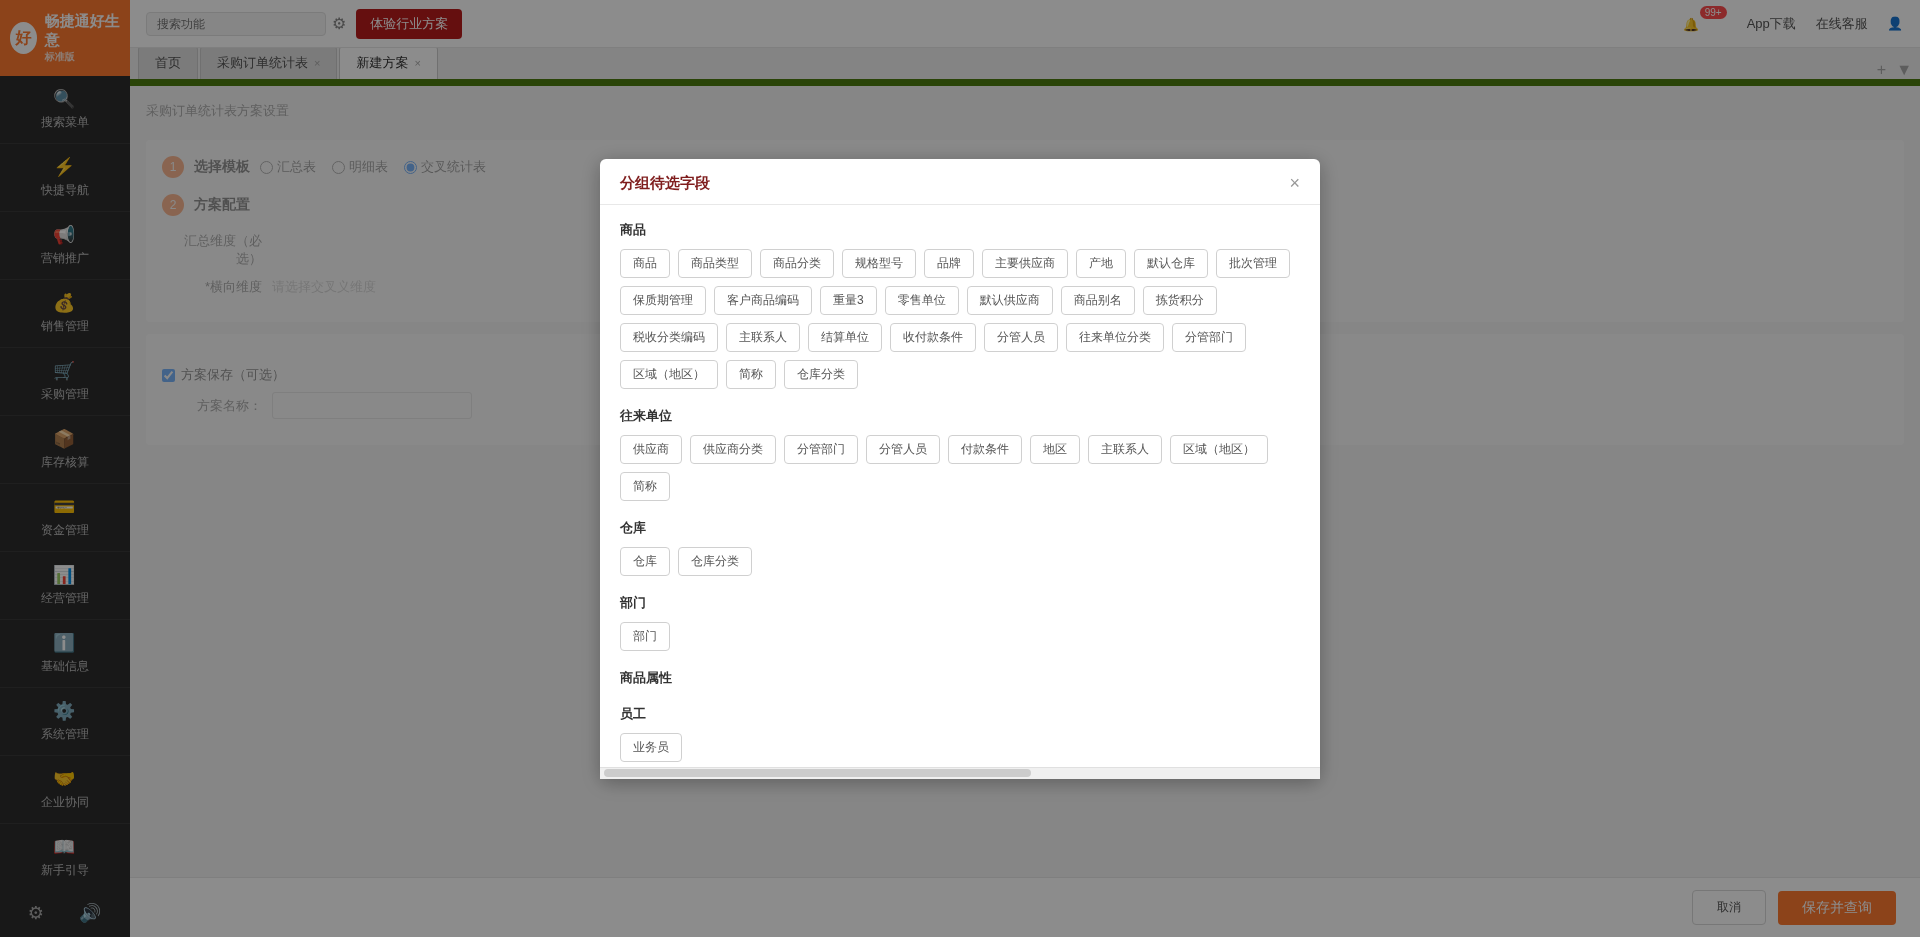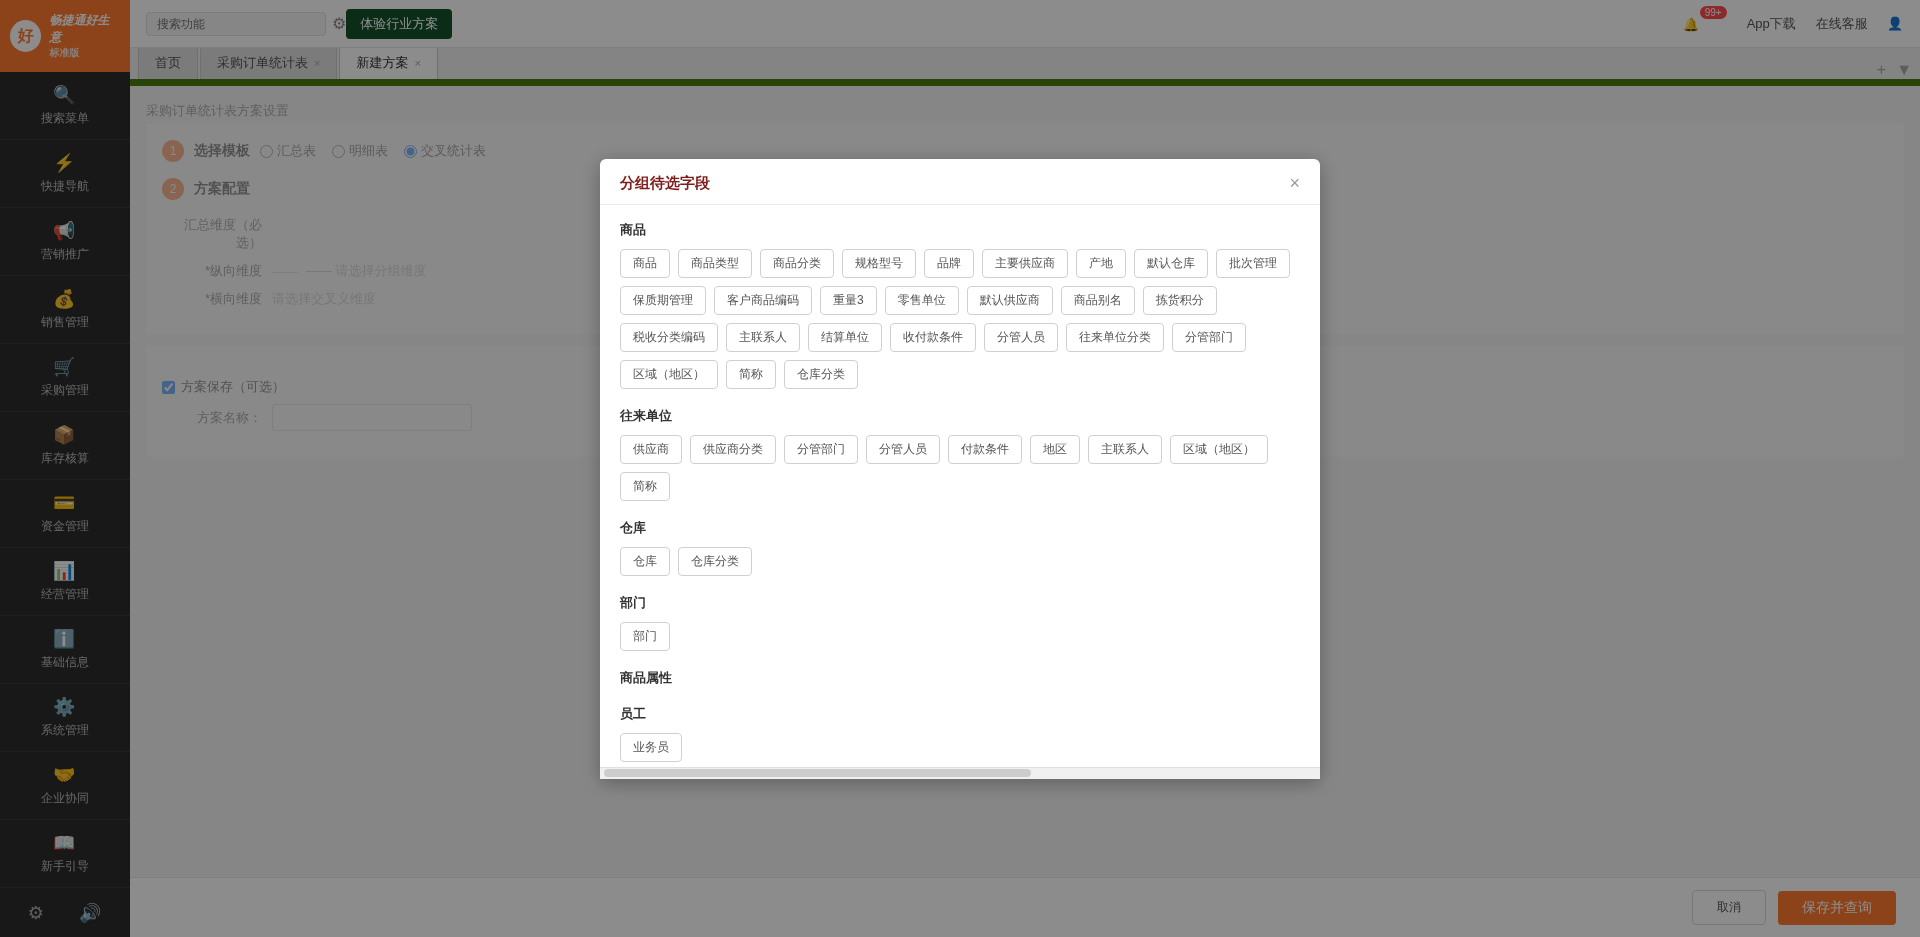--- a/index.html
+++ b/index.html
@@ -21,21 +21,21 @@
     .sidebar-item-icon { font-size: 18px; }
 
     
     .topbar {
       position: fixed; left: 130px; top: 0; right: 0; height: 48px; background: white; display: flex; align-items: center; padding: 0 16px; border-bottom: 1px solid #e8e8e8; z-index: 100;
     }
     .topbar-search {
       background: #f5f5f5; border: 1px solid #e0e0e0; border-radius: 4px; padding: 4px 10px; width: 180px; font-size: 12px; color: #999;
     }
     .topbar-btn-industry {
-      background: #14532d; color: white; border: none; border-radius: 4px; padding: 6px 14px; cursor: pointer; font-size: 13px; 
+      background: #b91c1c; color: white; border: none; border-radius: 4px; padding: 6px 14px; cursor: pointer; font-size: 13px; margin-left: 10px;
     }
     .topbar-right {
       margin-left: auto; display: flex; align-items: center; gap: 20px; color: #555; font-size: 13px;
     }
     .topbar-badge {
       background: #ff4d4f; color: white; border-radius: 10px; font-size: 10px; padding: 1px 5px; position: relative; top: -8px;
     }
     .topbar-gear { font-size: 16px; color: #888; cursor: pointer; margin-left: 6px; }
 
     
@@ -45,21 +45,21 @@
     .tab {
       padding: 7px 16px; background: #e0e0e0; border: 1px solid #ccc; border-bottom: none; border-radius: 4px 4px 0 0; cursor: pointer; font-size: 13px; color: #555; margin-right: 2px; display: flex; align-items: center; gap: 6px;
     }
     .tab.active { background: white; color: #333; font-weight: 500; }
     .tab-close { color: #aaa; font-size: 11px; cursor: pointer; }
 
     
     .main {
       position: fixed; left: 130px; top: 86px; right: 0; bottom: 0; background: #f5f5f5; padding: 16px; overflow: auto;
     }
-    .main-breadcrumb { font-size: 13px; color: #666; margin-bottom: 4px; }
+    .main-breadcrumb { font-size: 13px; color: #666; margin-bottom: 20px; }
     .main-section { background: white; border-radius: 4px; padding: 16px; margin-bottom: 12px; }
 
     
     .bottombar {
       position: fixed; left: 0; bottom: 0; width: 130px; height: 48px; background: #2d2d2d; display: flex; align-items: center; justify-content: space-around; padding: 0 10px;
     }
     .bottombar-icon { color: #aaa; font-size: 18px; cursor: pointer; }
 
     
     .overlay {
@@ -118,21 +118,21 @@
     
     .page-footer { position: fixed; bottom: 0; left: 130px; right: 0; height: 60px; background: white; border-top: 1px solid #e8e8e8; display: flex; align-items: center; justify-content: flex-end; padding: 0 24px; gap: 12px; z-index: 50; }
   </style>
 </head>
 <body>
 
 <div class="sidebar">
   <div class="sidebar-logo">
     <div class="sidebar-logo-icon">好</div>
     <div>
-      <div style="font-size:12px;font-style:italic;">畅捷通好生意</div>
+      <div style="font-size:15px;">畅捷通好生意</div>
       <div style="font-size:10px;opacity:0.8;">标准版</div>
     </div>
   </div>
   <div class="sidebar-item">
     <span class="sidebar-item-icon">🔍</span>
     <span>搜索菜单</span>
   </div>
   <div class="sidebar-item">
     <span class="sidebar-item-icon">⚡</span>
     <span>快捷导航</span>
@@ -238,25 +238,20 @@
             <span>交叉统计表</span>
           </label>
       </div>
     </div>
     <div class="step-row">
       <div class="step-badge">2</div>
       <span class="step-label">方案配置</span>
     </div>
     <div class="form-row">
       <span class="form-label">汇总维度（必选）</span>
-    </div>
-    <div class="form-row">
-      <span class="form-label">*纵向维度</span>
-      <span style="color:#ccc;margin-right:8px;">——</span>
-      <span style="color:#bbb;font-size:13px;">—— 请选择分组维度</span>
     </div>
     <div class="form-row">
       <span class="form-label">*横向维度</span>
       <span style="color:#bbb;font-size:13px;">请选择交叉义维度</span>
     </div>
   </div>
 
   <div class="main-section">
     <div class="save-area">
       <label class="checkbox-label">

